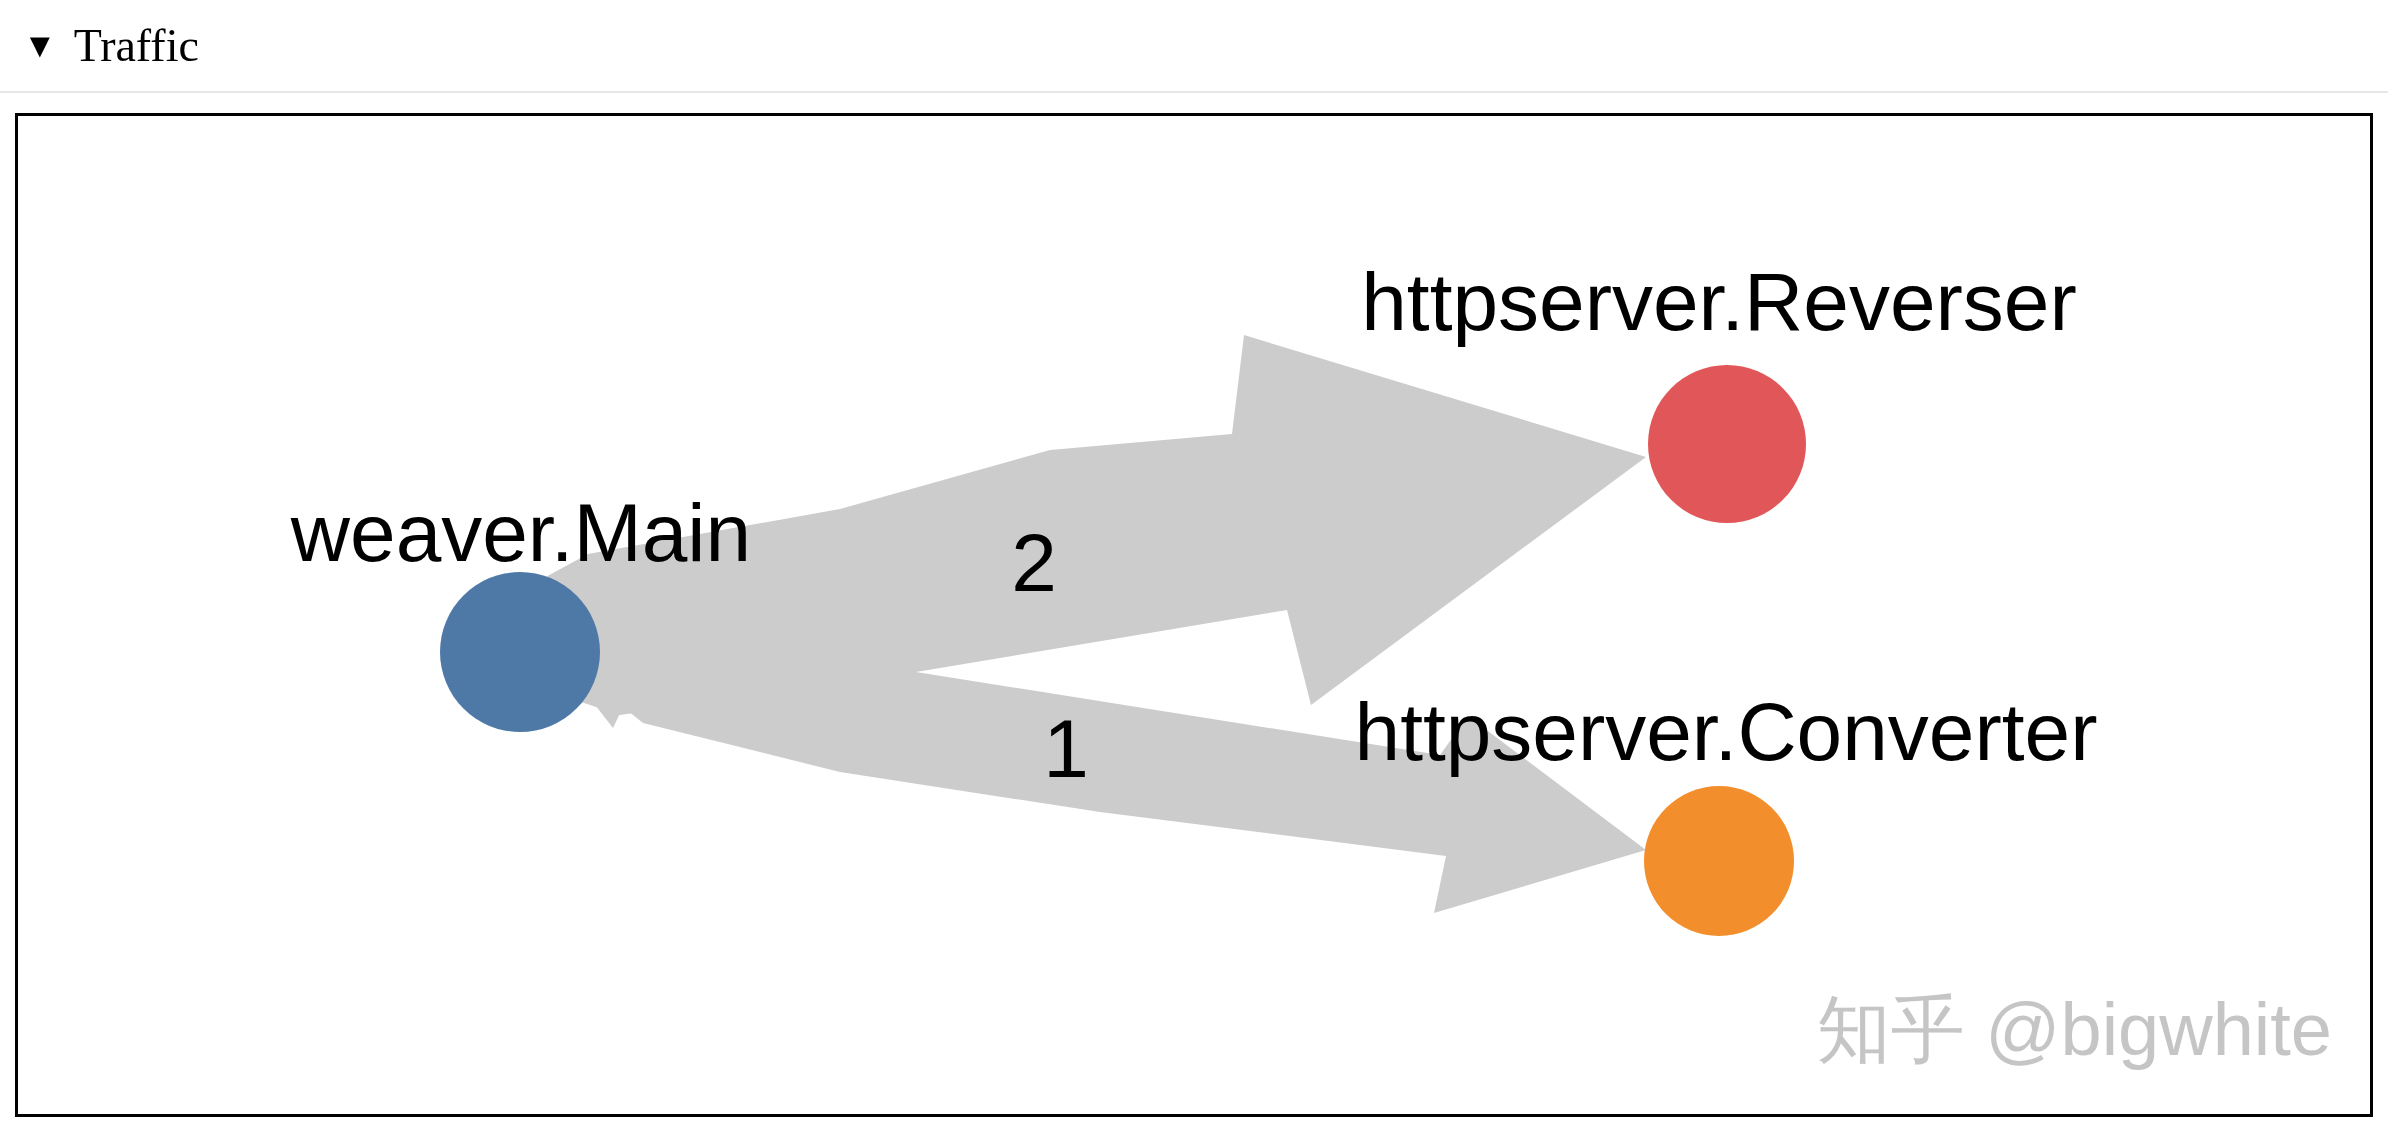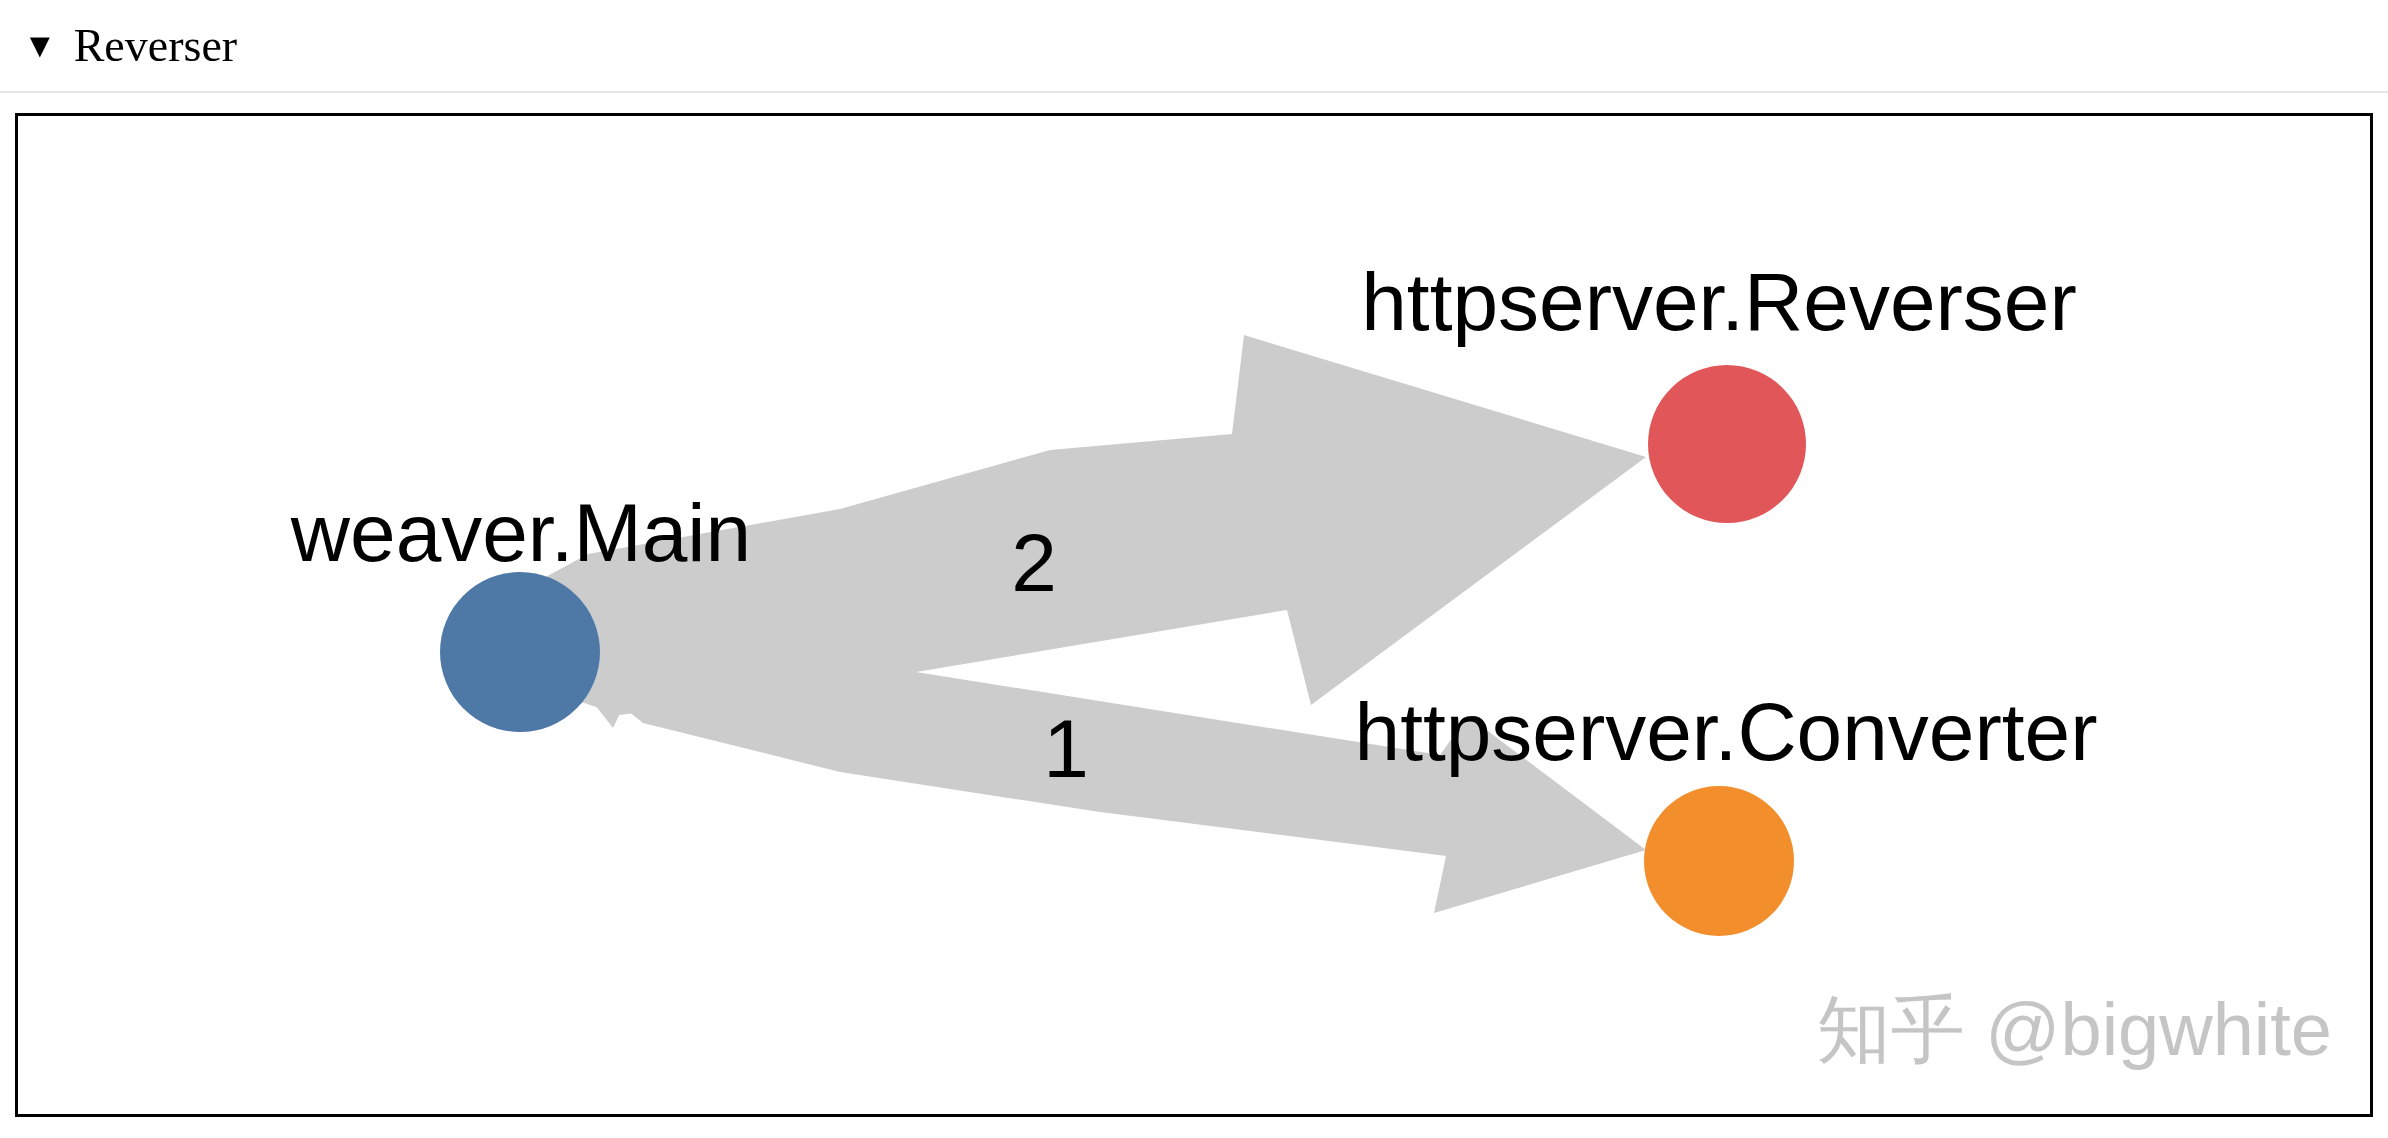--- a/index.html
+++ b/index.html
@@ -71,21 +71,21 @@
     font-size: 74px;
   }
 </style>
 </head>
 <body>
 
 <div class="page">
 
   <div class="section-header">
     <span class="collapse-marker">▼</span>
-    <span class="section-title">Reverser</span>
+    <span class="section-title">Traffic</span>
   </div>
 
   <div class="divider"></div>
 
   <div class="graph-box">
     <svg width="2352" height="998" viewBox="18 116 2352 998" xmlns="http://www.w3.org/2000/svg">
 
       <polygon points="598,640 916,672 1440,755 1468,716 1646,850 1434,913 1446,856 1100,812 840,772 643,723 623,707 613,728 560,660" fill="#cccccc"></polygon>
 
       <polygon points="588,554 840,509 1050,450 1232,434 1244,335 1646,457 1311,705 1287,610 916,672 620,715 545,690 540,580" fill="#cccccc"></polygon>

